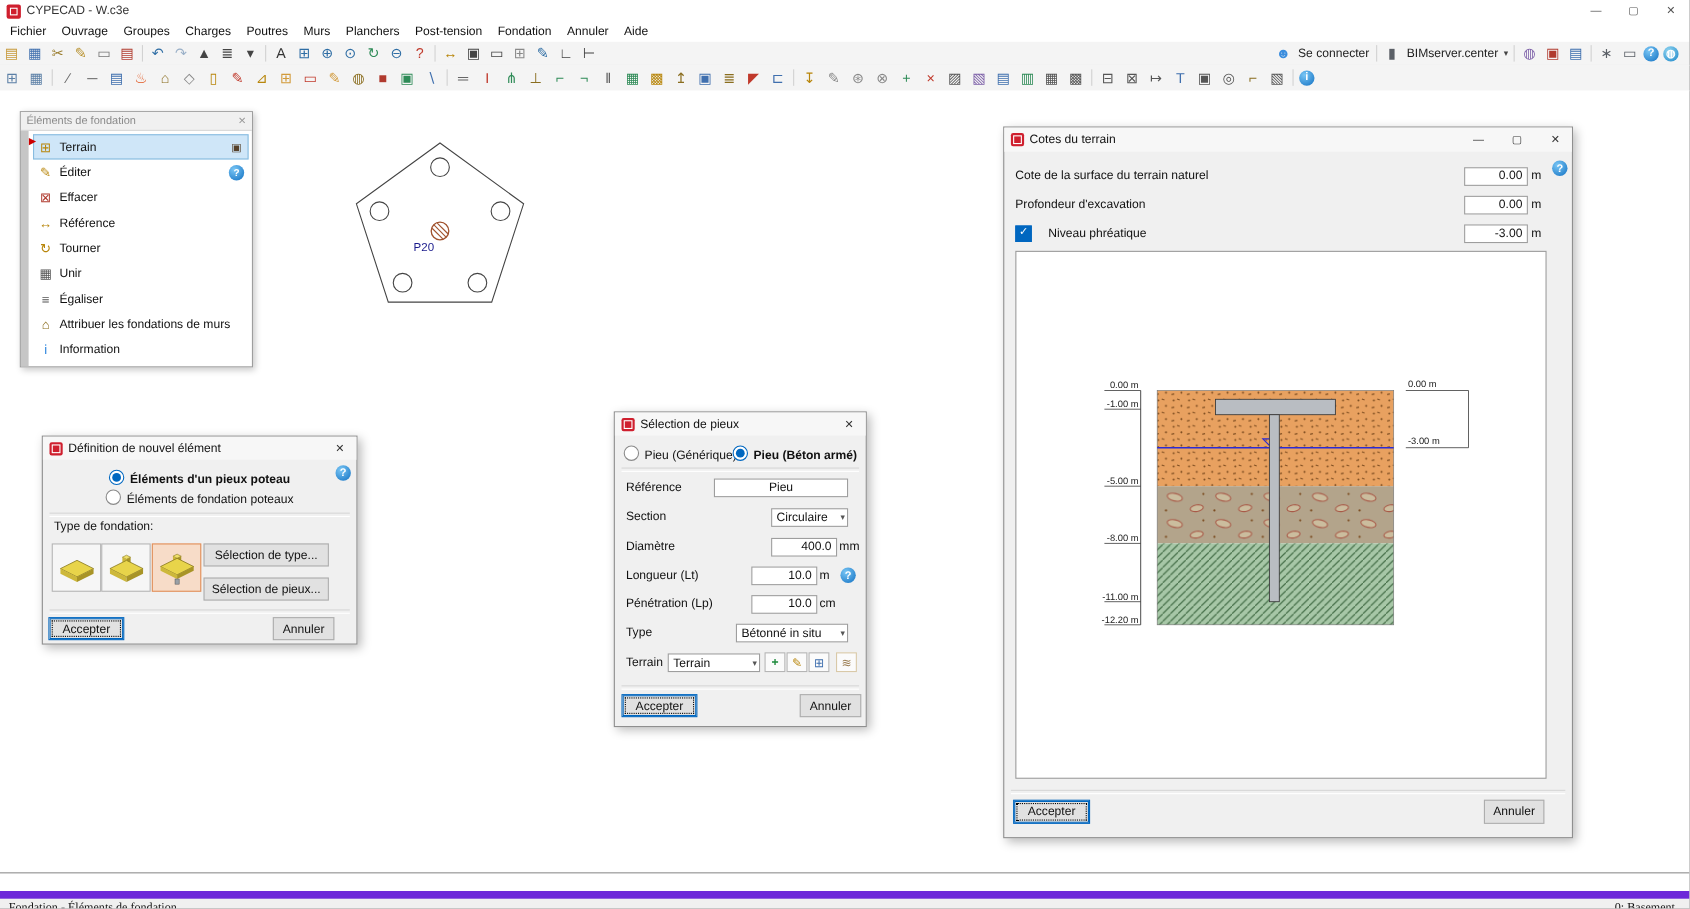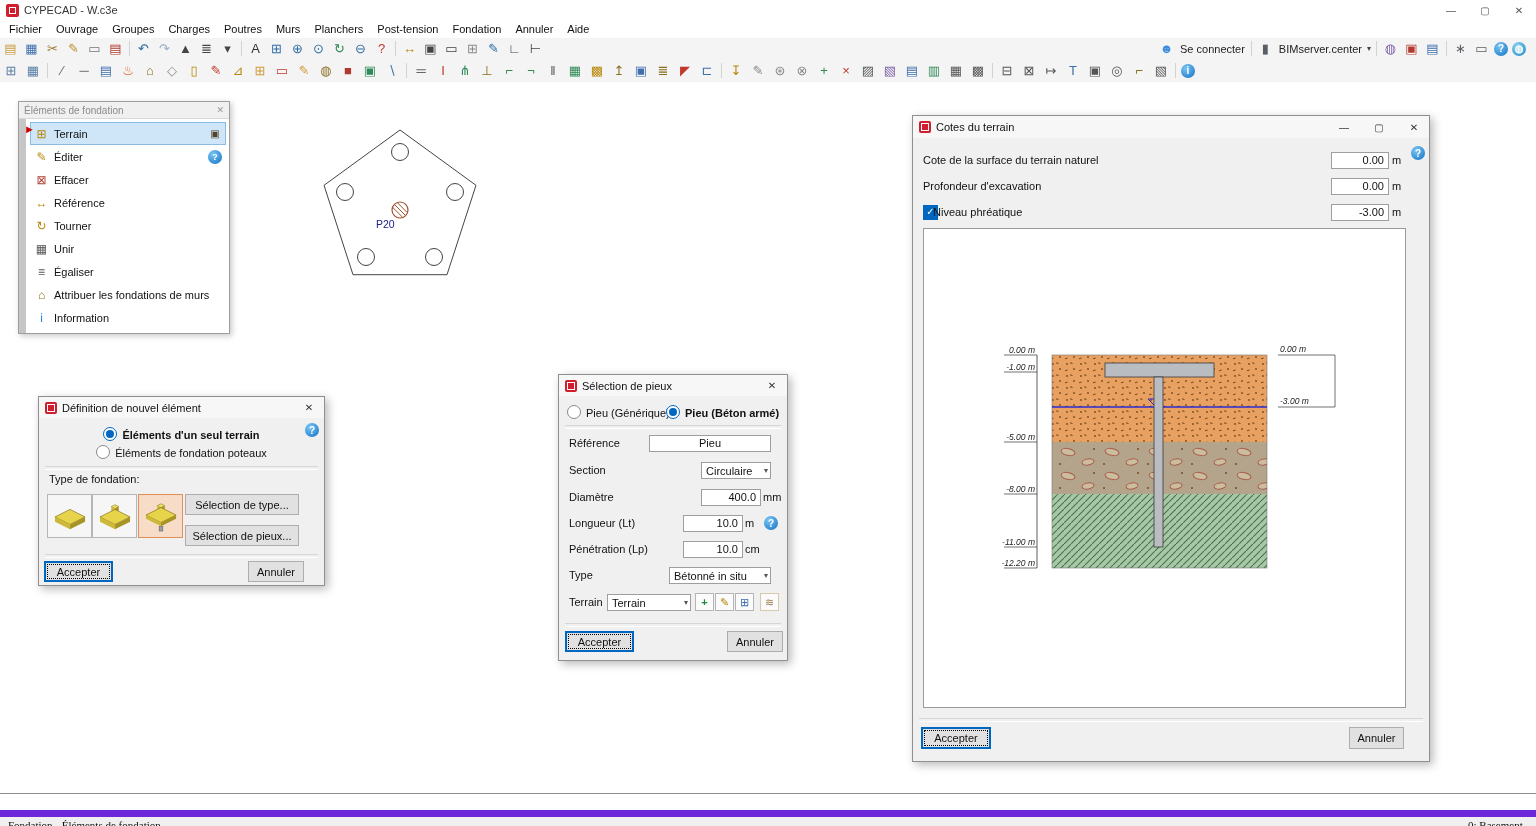--- a/index.html
+++ b/index.html
@@ -76,21 +76,21 @@
   .radio.on{border-color:#0067c0;}
   .radio.on::after{content:"";position:absolute;left:2px;top:2px;right:2px;bottom:2px;border-radius:50%;background:#0067c0;}
   .bold{font-weight:bold;}
   .chk{position:absolute;width:13px;height:13px;background:#0067c0;border:1px solid #0067c0;color:#fff;font-size:10px;line-height:12px;text-align:center;}
   .hb-abs{position:absolute;}
   .sbtn{position:absolute;width:17px;height:16px;border:1px solid #b5b5b5;background:#fbfbfb;display:flex;align-items:center;justify-content:center;font-size:11px;}
   .fbtn{position:absolute;width:43px;height:42px;border:1px solid #b5b5b5;background:#f6f6f6;display:flex;align-items:center;justify-content:center;}
   .fbtn.sel{border-color:#e08f5a;background:#f7dcc8;}
 
   
-  .preview{position:absolute;left:10px;top:112px;width:481px;height:478px;background:#fff;border:1px solid #9a9a9a;font-style:italic;}
+  .preview{position:absolute;left:10px;top:112px;width:481px;height:478px;background:#fff;border:1px solid #9a9a9a;}
 
   
   .tabbar{position:absolute;left:0;top:793px;right:0;height:16px;background:#fff;border-top:1px solid #8e8e8e;display:flex;padding-left:4px;}
   .tab{position:relative;height:15px;margin-right:-7px;background:#8e8e8e;
        clip-path:polygon(0 0,100% 0,calc(100% - 9px) 100%,9px 100%);}
   .tab-in{position:absolute;left:1px;right:1px;top:0;bottom:1px;background:#fff;
        clip-path:polygon(0 0,100% 0,calc(100% - 9px) 100%,9px 100%);
        display:flex;align-items:center;justify-content:center;padding:0 16px;white-space:nowrap;}
   .tab.active .tab-in{font-weight:bold;}
   .status{position:absolute;left:0;top:810px;right:0;height:16px;background:#f0f0f0;border-top:7px solid #6d28d9;display:flex;align-items:center;font-family:Liberation Serif, serif;}
@@ -353,21 +353,21 @@
       </div>
   </div>
 
   <div class="dlg" style="left:38px;top:396px;width:285px;height:188px;z-index:3">
     <div class="dlg-tb">
       <span class="dlg-ico"></span>
       <span class="dlg-title">Définition de nouvel élément</span>
       <span class="dlg-x">✕</span>
     </div>
     <div class="abs" style="left:0;top:30px;width:285px;text-align:center">
-      <span class="radio on"></span><span class="bold">Éléments d'un seul terrain</span>
+      <span class="radio on"></span><span class="bold">Éléments d'un pieux poteau</span>
     </div>
     <div class="abs" style="left:0;top:48px;width:285px;text-align:center">
       <span class="radio"></span><span>Éléments de fondation poteaux</span>
     </div>
     <span class="hb hb-abs" style="left:264px;top:26px">?</span>
     <div class="groove" style="top:69px"></div>
     <span class="flabel" style="left:10px;top:74px">Type de fondation:</span>
     <div class="fbtn" style="left:8px;top:97px">
       <svg width="38" height="32" viewBox="0 0 40 34">
         <polygon points="4,18 20,10 36,18 20,26" fill="#e8d44a" stroke="#8a7a20" stroke-width="0.8"></polygon>
@@ -471,21 +471,21 @@
 
     <span class="flabel" style="left:10px;top:36px">Cote de la surface du terrain naturel</span>
     <div class="inp num" style="left:418px;top:36px;width:48px">0.00</div>
     <span class="unit" style="left:479px;top:36px">m</span>
 
     <span class="flabel" style="left:10px;top:62px">Profondeur d'excavation</span>
     <div class="inp num" style="left:418px;top:62px;width:48px">0.00</div>
     <span class="unit" style="left:479px;top:62px">m</span>
 
     <span class="chk" style="left:10px;top:89px">✓</span>
-    <span class="flabel" style="left:20px;top:88px">Niveau phréatique</span>
+    <span class="flabel" style="left:40px;top:88px">Niveau phréatique</span>
     <div class="inp num" style="left:418px;top:88px;width:48px">-3.00</div>
     <span class="unit" style="left:479px;top:88px">m</span>
 
     <span class="hb hb-abs" style="left:496px;top:30px">?</span>
 
     <div class="preview">
       <svg width="479" height="476" viewBox="0 0 479 476">
         <defs>
           <pattern id="spk" width="14" height="12" patternUnits="userSpaceOnUse">
             <circle cx="3" cy="3" r="0.9" fill="#7a4a1e"></circle>

